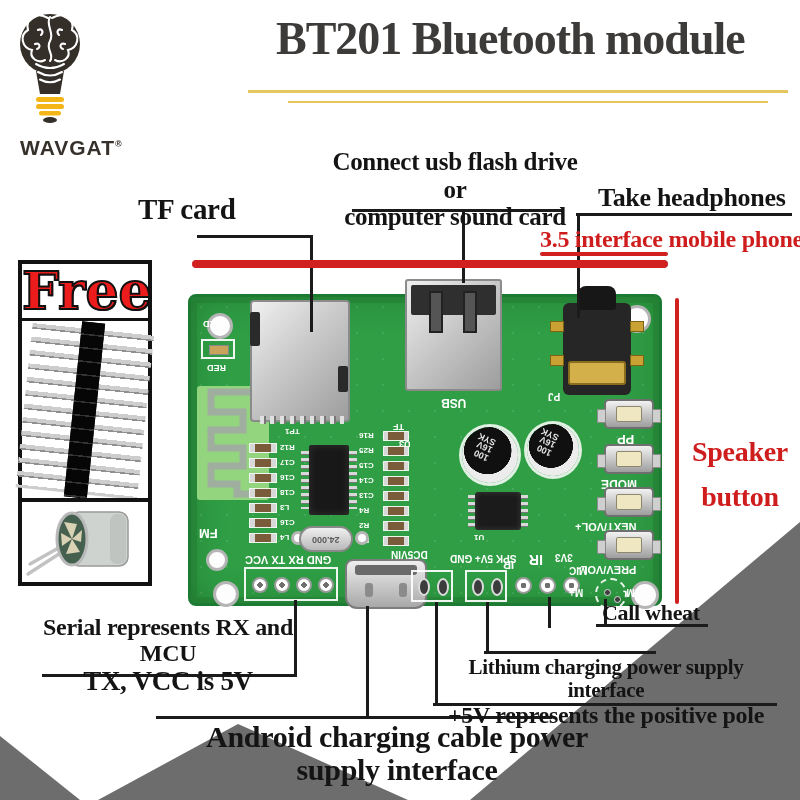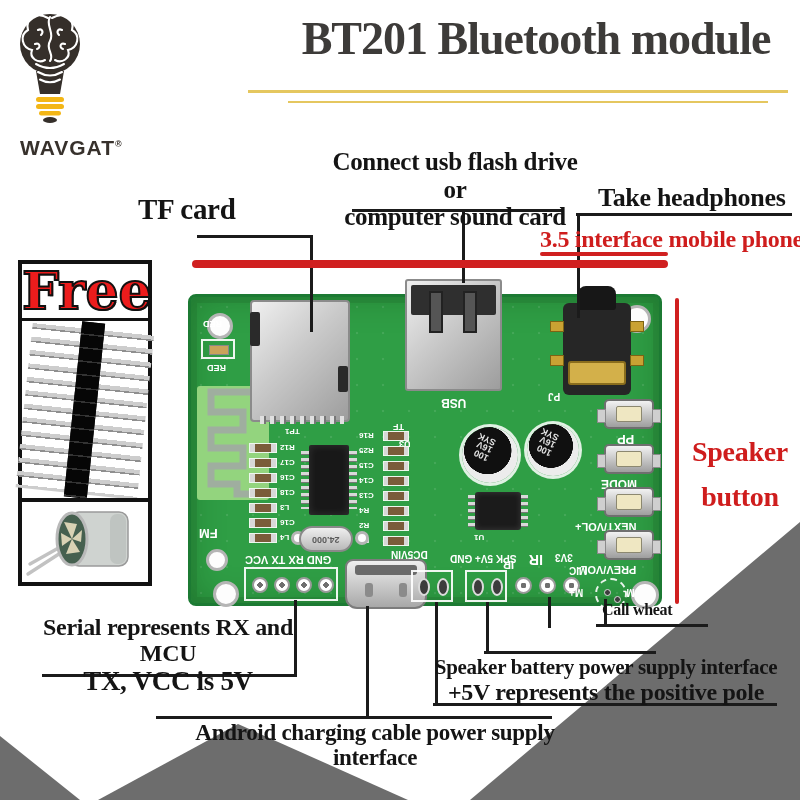--- a/index.html
+++ b/index.html
@@ -87,21 +87,21 @@
         <path d="M26,71.5 Q36,77 46,71.5"></path>
       </g>
       <rect x="22" y="89" width="28" height="5" rx="2.5" fill="#f3b616"></rect>
       <rect x="22" y="96" width="28" height="5" rx="2.5" fill="#f3b616"></rect>
       <rect x="25" y="103" width="22" height="4.5" rx="2.2" fill="#f3b616"></rect>
       <ellipse cx="36" cy="112" rx="7" ry="3" fill="#352f2a"></ellipse>
     </svg>
     <div class="brandtext"><span>WAVGAT</span><sup>®</sup></div>
   </div>
 
-  <div class="title" style="z-index:4;text-align:center;">BT201 Bluetooth module</div>
+  <div class="title" style="z-index:4;">BT201 Bluetooth module</div>
   <div class="gold" style="left:248px;top:90px;width:540px;height:3px;z-index:4;"></div>
   <div class="gold" style="left:288px;top:101px;width:480px;height:2px;z-index:4;"></div>
 
   <div class="blackbox" style="left:18px;top:260px;width:134px;height:242px;z-index:3;">
     <div class="free-word">Free</div>
     <div class="free-divider"></div>
     <div class="pinheader">
       <div class="pinrods abs"></div>
       <div class="pinbar abs"></div>
     </div>
@@ -333,24 +333,24 @@
     <div>Connect usb flash drive or</div>
     <div>computer sound card</div>
   </div>
   <div class="callout" style="left:138px;top:194px;font-size:29px;z-index:6;">TF card</div>
   <div class="callout" style="left:598px;top:184px;font-size:26px;z-index:6;">Take headphones</div>
   <div class="callout red" style="left:540px;top:226px;font-size:24px;z-index:6;">3.5 interface mobile phone</div>
   <div class="callout red center" style="left:684px;top:430px;width:112px;font-size:28px;line-height:1.6;z-index:6;">
     <div>Speaker</div>
     <div>button</div>
   </div>
-  <div class="callout" style="left:602px;top:601px;font-size:16px;z-index:6;">Call wheat</div>
+  <div class="callout" style="left:602px;top:601px;font-size:22px;z-index:6;">Call wheat</div>
   <div class="callout center" style="left:432px;top:656px;width:348px;z-index:6;">
-    <div style="font-size:21px;">Speaker battery power supply interface</div>
+    <div style="font-size:21px;">Lithium charging power supply interface</div>
     <div style="font-size:24px;">+5V represents the positive pole</div>
   </div>
   <div class="callout center" style="left:36px;top:614px;width:264px;z-index:6;">
     <div style="font-size:24px;">Serial represents RX and MCU</div>
     <div style="font-size:27px;">TX, VCC is 5V</div>
   </div>
-  <div class="callout center" style="left:155px;top:720px;width:440px;font-size:23px;z-index:6;">Android charging cable power supply interface</div>
+  <div class="callout center" style="left:177px;top:720px;width:440px;font-size:30px;z-index:6;">Android charging cable power supply interface</div>
 
 </div>
 
 </body></html>

